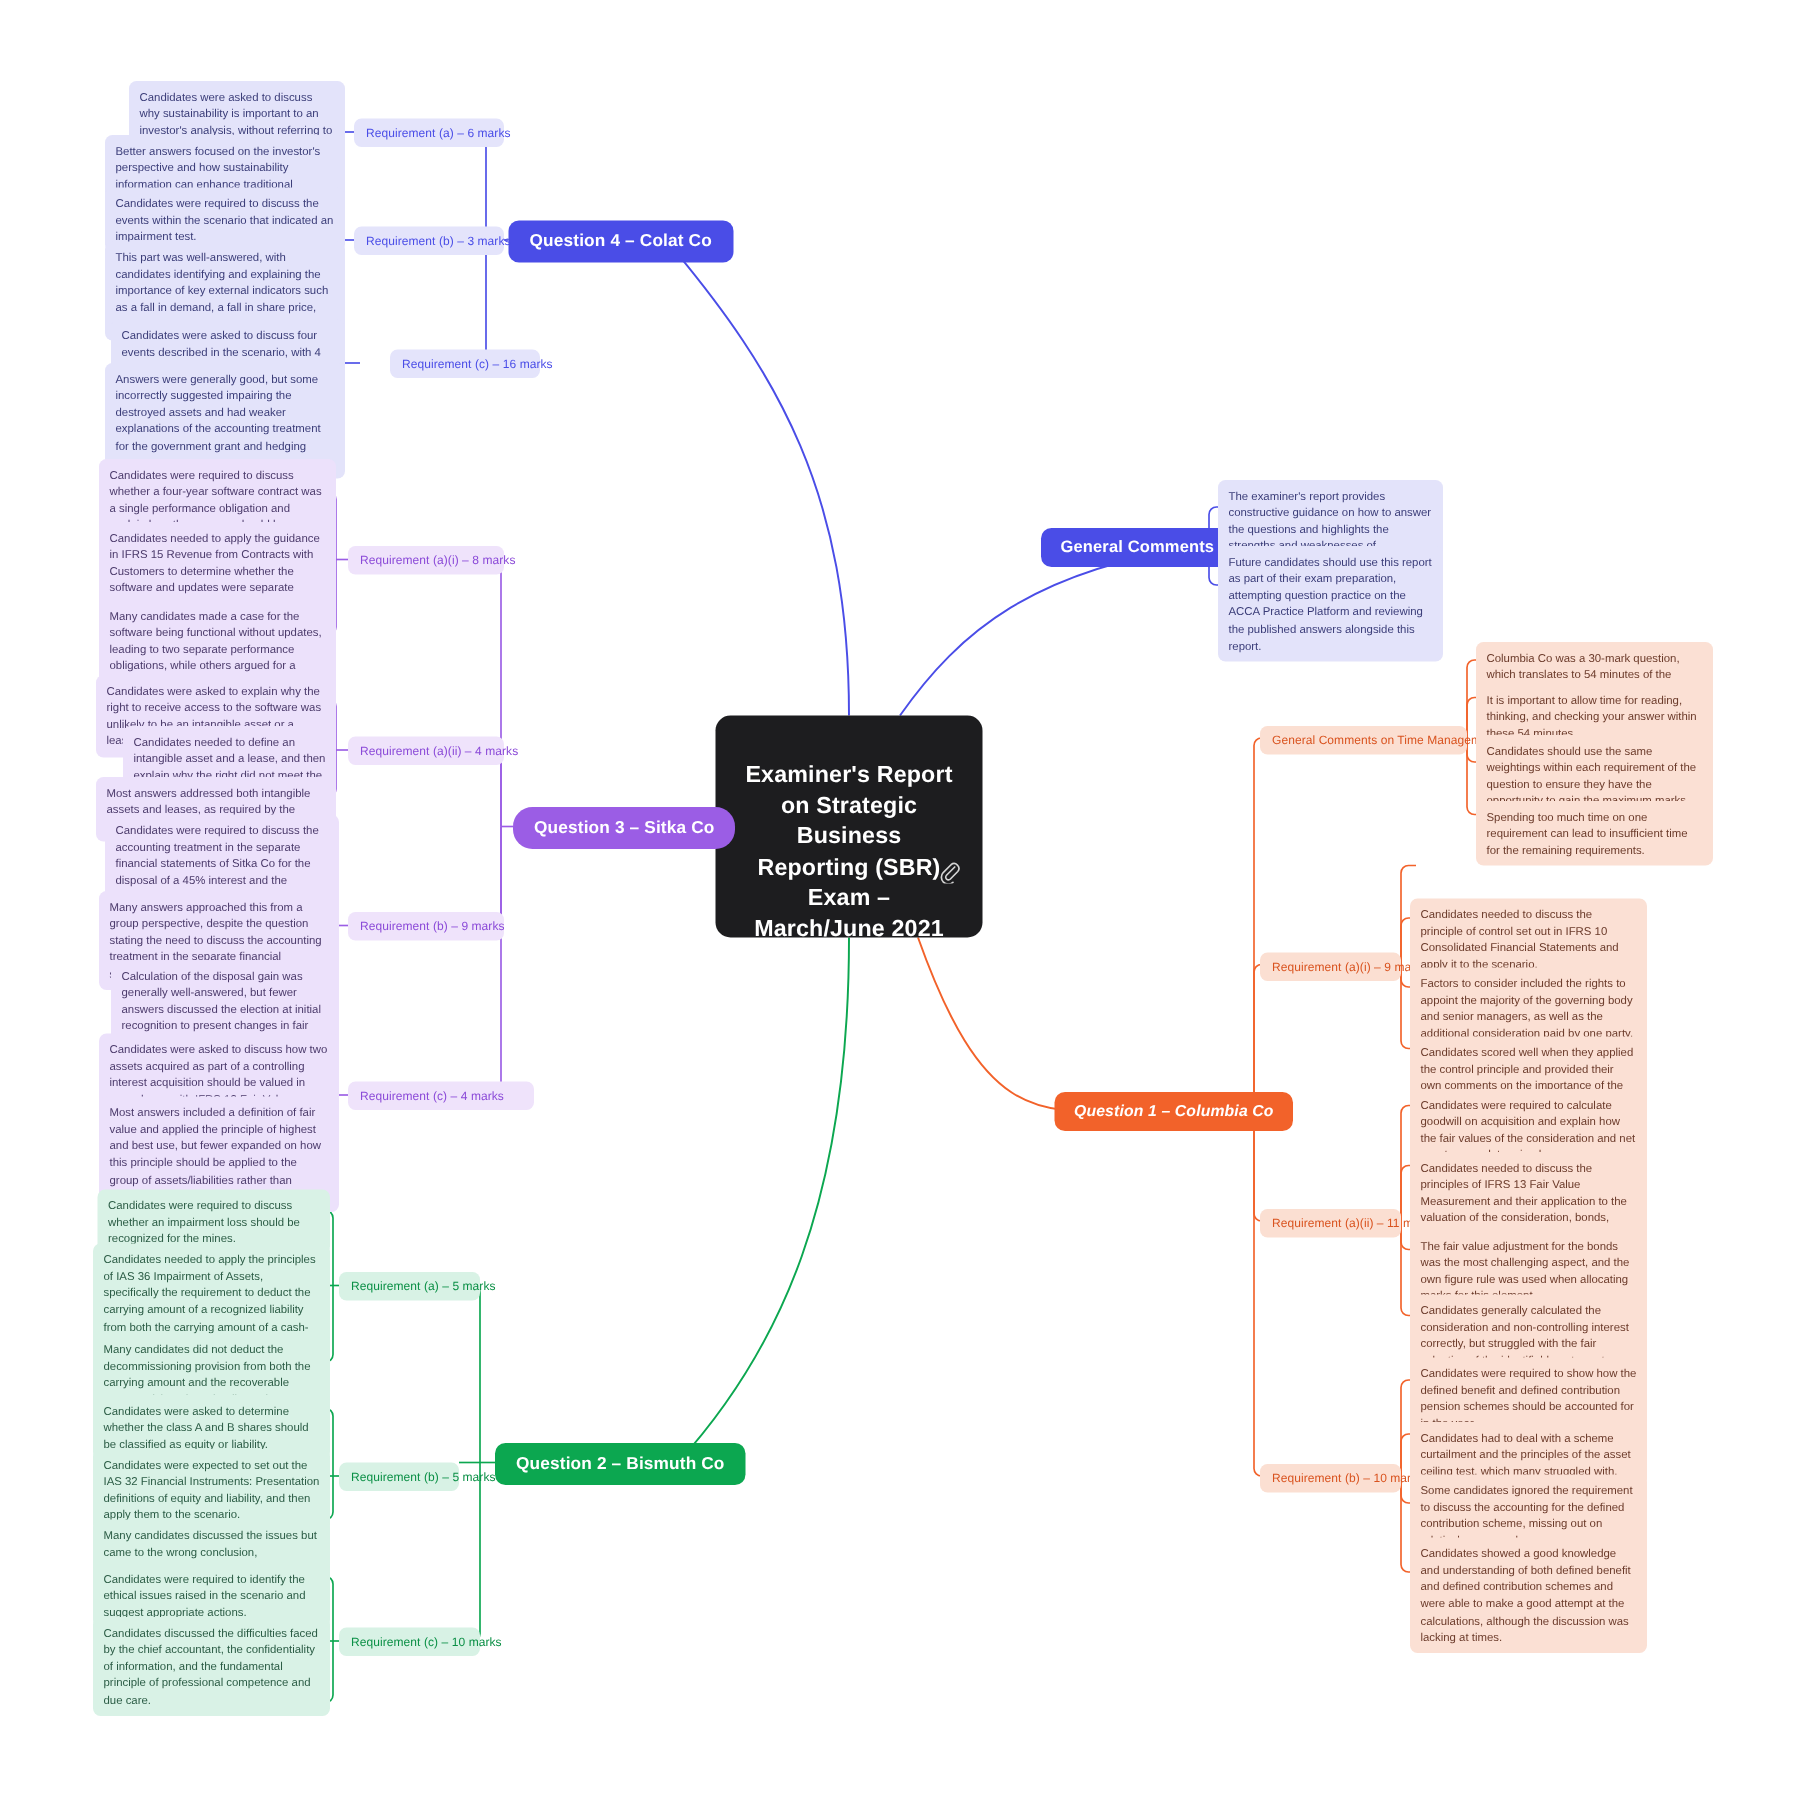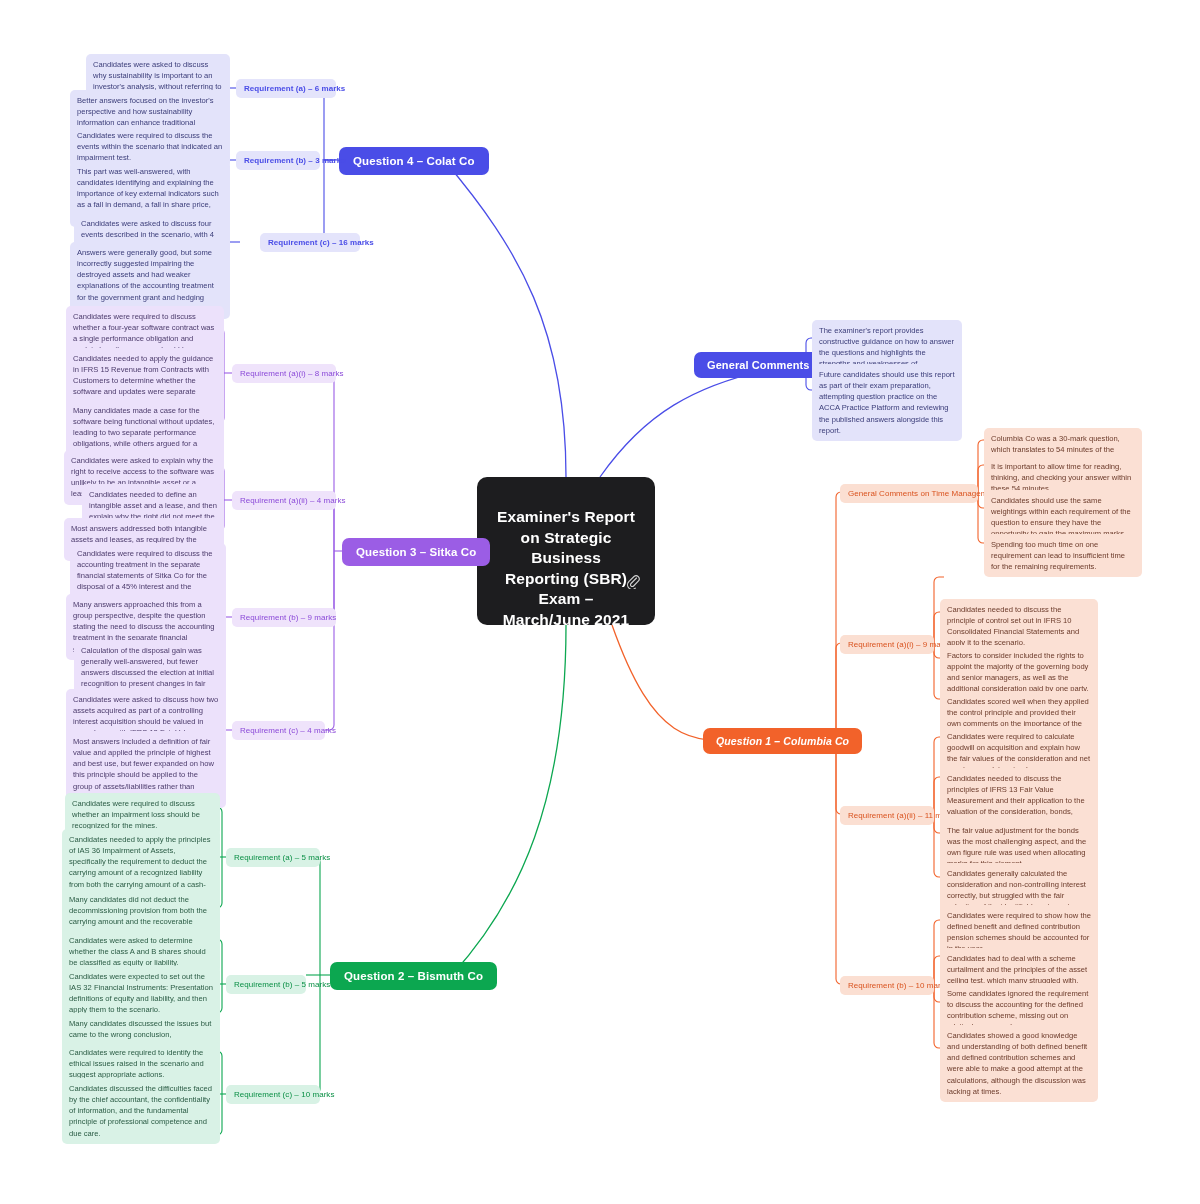--- a/index.html
+++ b/index.html
@@ -53,21 +53,21 @@
     font-size:7.6px; line-height:1.47;
     padding:5px 7px;
   }
 
   
   .c-indigo  { background:#4a4de7; }
   .c-purple  { background:#9b5de5; }
   .c-green   { background:#0ca750; }
   .c-orange  { background:#f2622a;font-style:italic; }
 
-  .r-indigo  { background:#e4e4fb; color:#4a4de7;font-weight:bold; }
+  .r-indigo  { background:#e4e4fb; color:#4a4de7; }
   .r-purple  { background:#efe3fb; color:#8b4ad8; }
   .r-green   { background:#d8f2e5; color:#0a8f45; }
   .r-orange  { background:#fbdfd2; color:#d9531f; }
 
   .l-indigo  { background:#e3e3fa; color:#3a3c78; }
   .l-purple  { background:#ece1fb; color:#4b3a6b; }
   .l-green   { background:#d9f2e6; color:#2b5c45; }
   .l-orange  { background:#fbe0d4; color:#6b3a2a; }
 </style>
 </head>
@@ -197,50 +197,50 @@
     </svg>
   </div>
 
   <div class="node branch c-indigo" style="left:339px; top:147px;">
     <span>Question 4 – Colat Co</span>
   </div>
 
   <div class="node req r-indigo" style="left:236px; top:79px; width:100px;">
     <span>Requirement (a) – 6 marks</span>
   </div>
-  <div class="node req r-indigo" style="left:236px; top:151px; width:84px;align-items:center;">
+  <div class="node req r-indigo" style="left:236px; top:151px; width:100px;align-items:center;">
     <span>Requirement (b) – 3 marks</span>
   </div>
   <div class="node req r-indigo" style="left:236px; top:233px; width:100px;margin-left:24px;">
     <span>Requirement (c) – 16 marks</span>
   </div>
 
   <div class="node leaf l-indigo" style="left:86px; top:54px; width:144px;">Candidates were asked to discuss why sustainability is important to an investor's analysis, without referring to the scenario.</div>
   <div class="node leaf l-indigo" style="left:70px; top:90px; width:160px;">Better answers focused on the investor's perspective and how sustainability information can enhance traditional financial statements.</div>
 
   <div class="node leaf l-indigo" style="left:70px; top:125px; width:160px;">Candidates were required to discuss the events within the scenario that indicated an impairment test.</div>
   <div class="node leaf l-indigo" style="left:70px; top:161px; width:160px;">This part was well-answered, with candidates identifying and explaining the importance of key external indicators such as a fall in demand, a fall in share price, and the implications of storm damage.</div>
 
   <div class="node leaf l-indigo" style="left:74px; top:213px; width:156px;">Candidates were asked to discuss four events described in the scenario, with 4 marks allocated to each.</div>
   <div class="node leaf l-indigo" style="left:70px; top:242px; width:160px;">Answers were generally good, but some incorrectly suggested impairing the destroyed assets and had weaker explanations of the accounting treatment for the government grant and hedging contracts.</div>
 
-  <div class="node branch c-purple" style="left:342px; top:538px;">
+  <div class="node branch c-purple" style="left:342px; top:538px;border-radius:13px;">
     <span>Question 3 – Sitka Co</span>
   </div>
 
   <div class="node req r-purple" style="left:232px; top:364px; width:104px;">
     <span>Requirement (a)(i) – 8 marks</span>
   </div>
   <div class="node req r-purple" style="left:232px; top:491px; width:104px;">
     <span>Requirement (a)(ii) – 4 marks</span>
   </div>
   <div class="node req r-purple" style="left:232px; top:608px; width:104px;">
     <span>Requirement (b) – 9 marks</span>
   </div>
-  <div class="node req r-purple" style="left:232px; top:721px; width:93px;">
+  <div class="node req r-purple" style="left:232px; top:721px; width:124px;">
     <span>Requirement (c) – 4 marks</span>
   </div>
 
   <div class="node leaf l-purple" style="left:66px; top:306px; width:158px;">Candidates were required to discuss whether a four-year software contract was a single performance obligation and explain how the revenue should be accounted for.</div>
   <div class="node leaf l-purple" style="left:66px; top:348px; width:158px;">Candidates needed to apply the guidance in IFRS 15 Revenue from Contracts with Customers to determine whether the software and updates were separate performance obligations.</div>
   <div class="node leaf l-purple" style="left:66px; top:400px; width:158px;">Many candidates made a case for the software being functional without updates, leading to two separate performance obligations, while others argued for a single performance obligation.</div>
 
   <div class="node leaf l-purple" style="left:64px; top:450px; width:160px;">Candidates were asked to explain why the right to receive access to the software was unlikely to be an intangible asset or a lease.</div>
   <div class="node leaf l-purple" style="left:82px; top:484px; width:142px;">Candidates needed to define an intangible asset and a lease, and then explain why the right did not meet the criteria for either.</div>
   <div class="node leaf l-purple" style="left:64px; top:518px; width:160px;">Most answers addressed both intangible assets and leases, as required by the question.</div>

